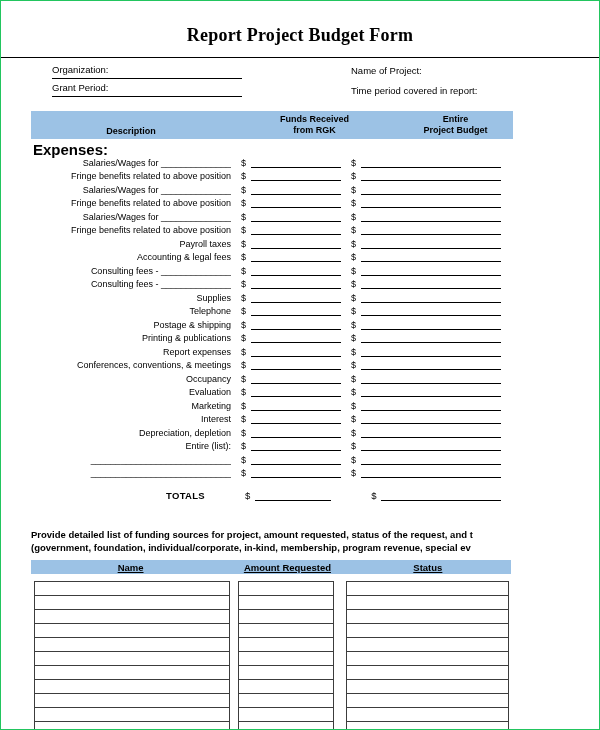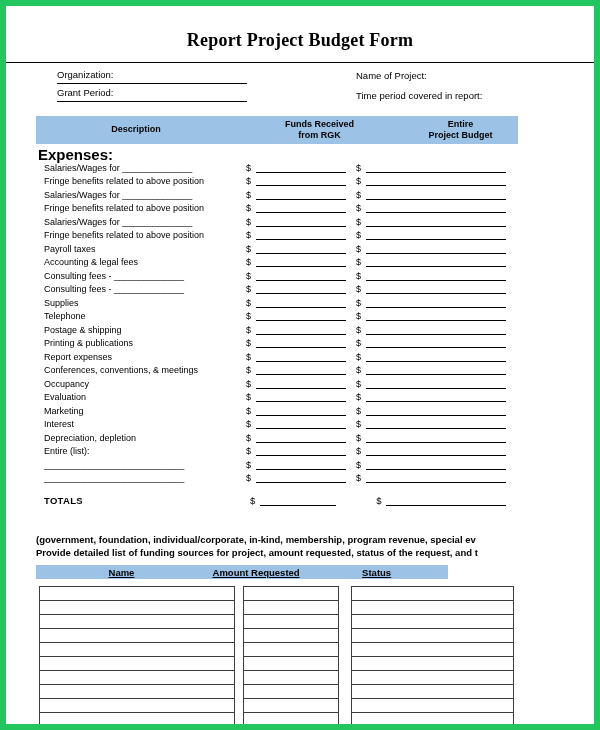--- a/index.html
+++ b/index.html
@@ -1,63 +1,63 @@
 <!DOCTYPE html>
 <html><head>
 <meta charset="utf-8">
 <style>
   html,body{margin:0;padding:0;background:#fff;}
   .page{
     position:relative;width:600px;height:730px;overflow:hidden;background:#fff;
-    font-family:"Liberation Sans",sans-serif;color:#000;border:6px solid #22c55e;box-sizing:border-box;
+    font-family:"Liberation Sans",sans-serif;color:#000;border:1px solid #22c55e;box-sizing:border-box;
   }
   .title{
     position:absolute;top:24px;left:0;width:100%;text-align:center;
     font-family:"Liberation Serif",serif;font-size:18px;font-weight:bold;letter-spacing:.2px;
   }
   .title-rule{position:absolute;top:56px;left:0;width:100%;border-top:1px solid #000;}
 
   .meta-field{position:absolute;left:51px;width:190px;height:14px;border-bottom:1px solid #000;font-size:9.5px;}
   .meta-field.org{top:63px;}
   .meta-field.grant{top:81px;}
   .meta-right{position:absolute;left:350px;font-size:9.5px;}
   .meta-right.mr1{top:64px;}
   .meta-right.mr2{top:84px;}
 
   .budget-header{
     position:absolute;left:30px;top:110px;width:482px;height:28px;background:#9CC2E5;
     display:flex;font-size:9px;font-weight:bold;
   }
-  .bh-desc{width:200px;display:flex;align-items:flex-end;justify-content:center;padding-bottom:10px;box-sizing:border-box;}
+  .bh-desc{width:200px;display:flex;align-items:flex-end;justify-content:center;padding-bottom:3px;box-sizing:border-box;}
   .bh-col{display:flex;flex-direction:column;justify-content:center;text-align:center;line-height:11px;}
   .bh-col.c2{width:115px;}
   .bh-col.c3{width:167px;}
 
   .expenses-label{position:absolute;left:32px;top:140px;font-size:15px;font-weight:bold;}
 
   .expense-rows{position:absolute;left:30px;top:153px;width:482px;}
   .expense-row{display:flex;height:13.5px;align-items:flex-end;font-size:9px;}
-  .cell-desc{width:200px;padding-left:8px;box-sizing:border-box;white-space:nowrap;overflow:hidden;}
+  .cell-desc{width:200px;padding-left:8px;box-sizing:border-box;white-space:nowrap;overflow:hidden;text-align:right;}
   .cell-money{display:flex;align-items:flex-end;box-sizing:border-box;}
   .cell-money.m2{width:115px;padding-left:10px;padding-right:5px;}
   .cell-money.m3{width:167px;padding-left:5px;padding-right:12px;}
   .dollar{flex:0 0 10px;width:10px;font-size:9px;}
   .money-line{flex:1;border-bottom:1px solid #000;height:11px;}
 
   .totals-row{position:absolute;left:30px;top:486px;width:482px;display:flex;align-items:flex-end;height:14px;font-size:9.5px;gap:30px;}
   .totals-row .cell-desc{font-weight:bold;letter-spacing:.3px;}
   .totals-row .dollar{font-size:9.5px;}
 
   .funding-instructions{
     position:absolute;left:30px;top:527px;width:570px;font-size:9.5px;font-weight:bold;
     line-height:13px;white-space:nowrap;overflow:hidden;
   }
 
   .funding-header{
-    position:absolute;left:30px;top:559px;width:412px;height:14px;background:#9CC2E5;
+    position:absolute;left:30px;top:559px;width:480px;height:14px;background:#9CC2E5;
     display:flex;align-items:center;font-size:9.5px;font-weight:bold;
   }
   .fh{text-align:center;box-sizing:border-box;}
   .fh.col1{width:200px;}
   .fh.col2{width:115px;}
   .fh.col3{width:167px;}
   .u{text-decoration:underline;}
 
   .grid{position:absolute;top:580px;border:1px solid #3c3c3c;border-bottom:none;box-sizing:border-box;background:#fff;}
   .grid-a{left:33px;width:196px;}
@@ -369,22 +369,22 @@
       <span class="dollar">$</span>
       <span class="money-line"></span>
     </div>
     <div class="cell-money m3">
       <span class="dollar">$</span>
       <span class="money-line"></span>
     </div>
   </div>
 
   <div class="funding-instructions">
+    <div>Provide detailed list of funding sources for project, amount requested, status of the request, and t</div>
     <div>(government, foundation, individual/corporate, in-kind, membership, program revenue, special ev</div>
-    <div>Provide detailed list of funding sources for project, amount requested, status of the request, and t</div>
   </div>
 
   <div class="funding-header">
     <div class="fh col1">
       <span class="u">Name</span>
     </div>
     <div class="fh col2">
       <span class="u">Amount Requested</span>
     </div>
     <div class="fh col3">

